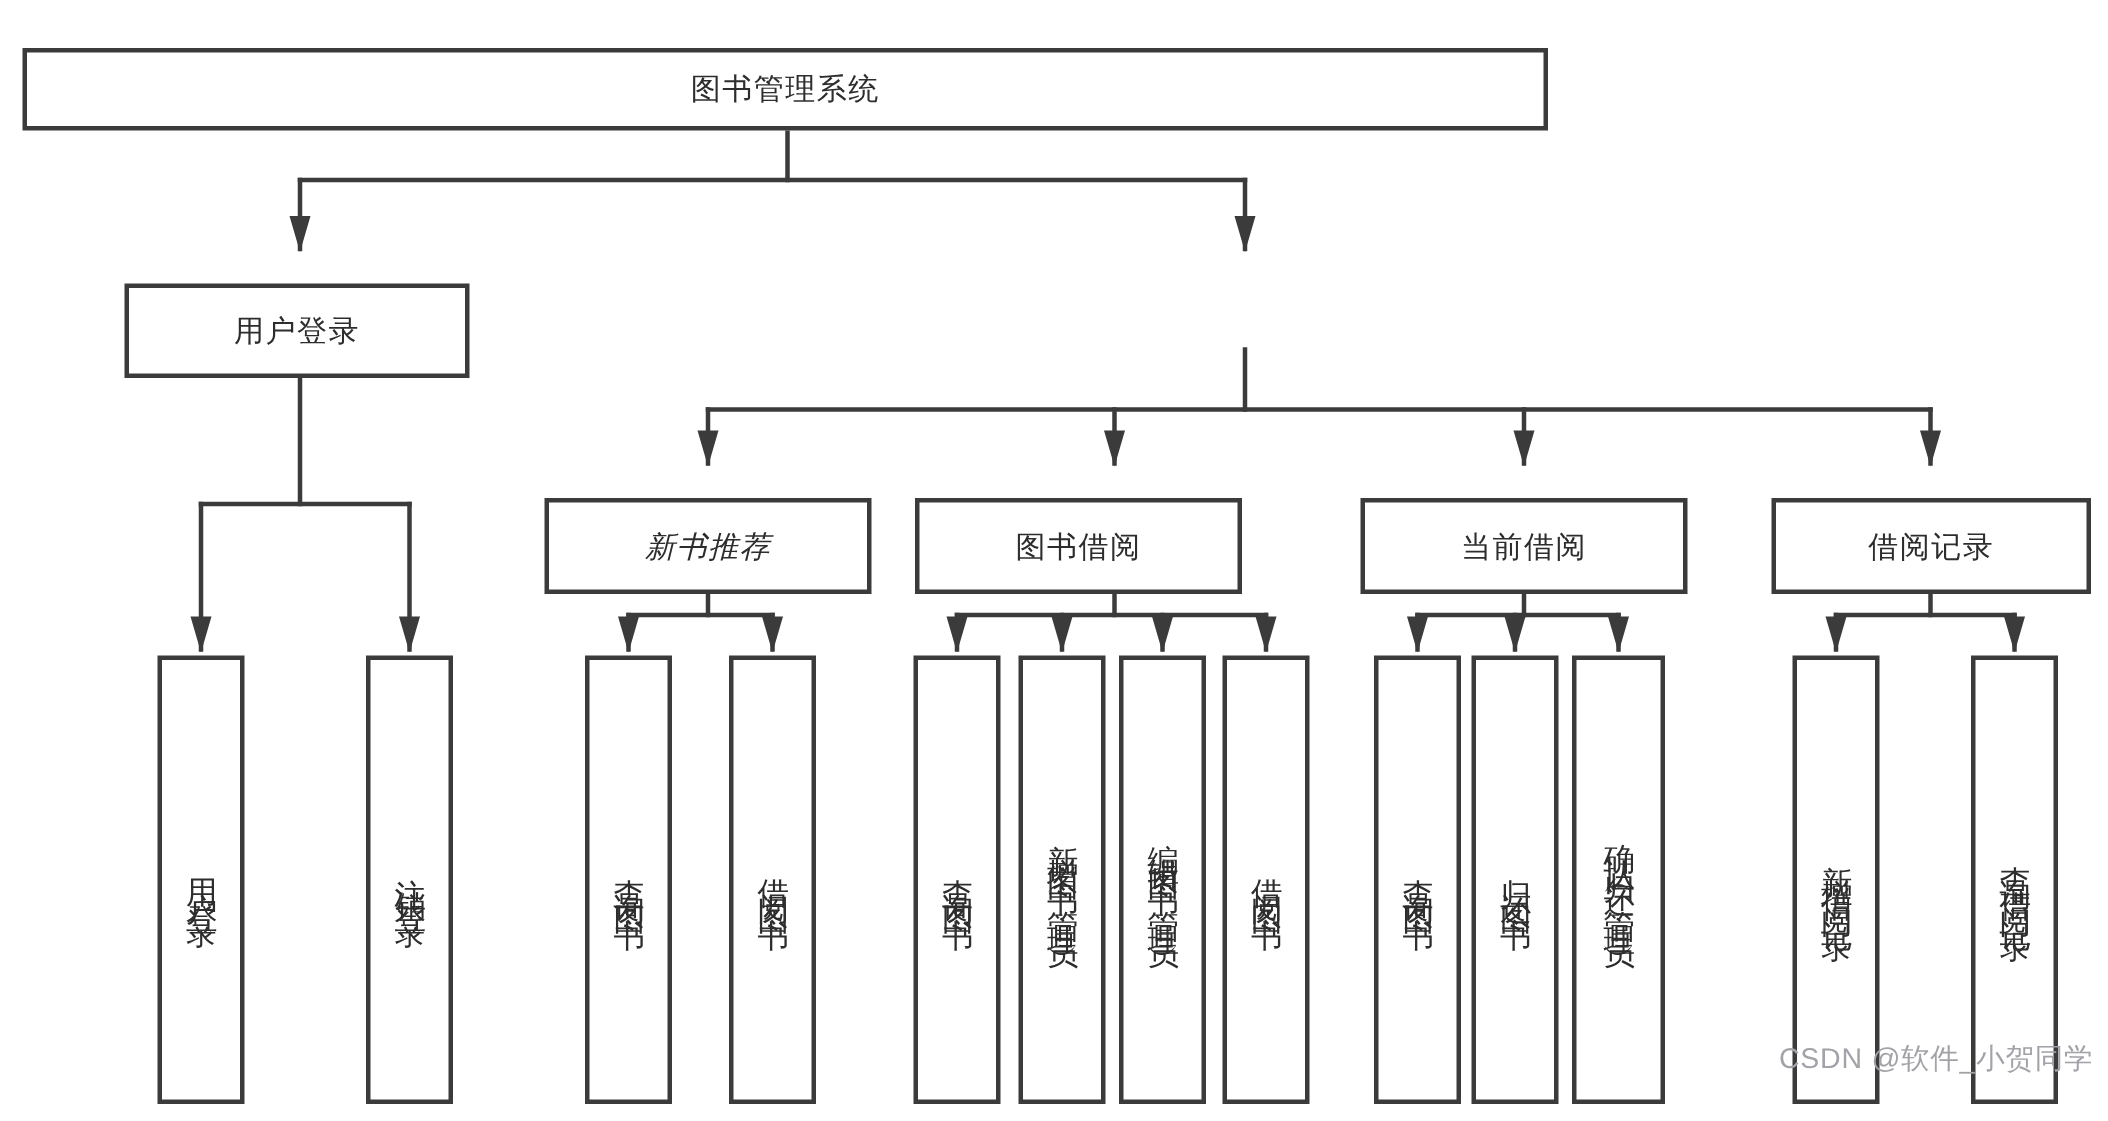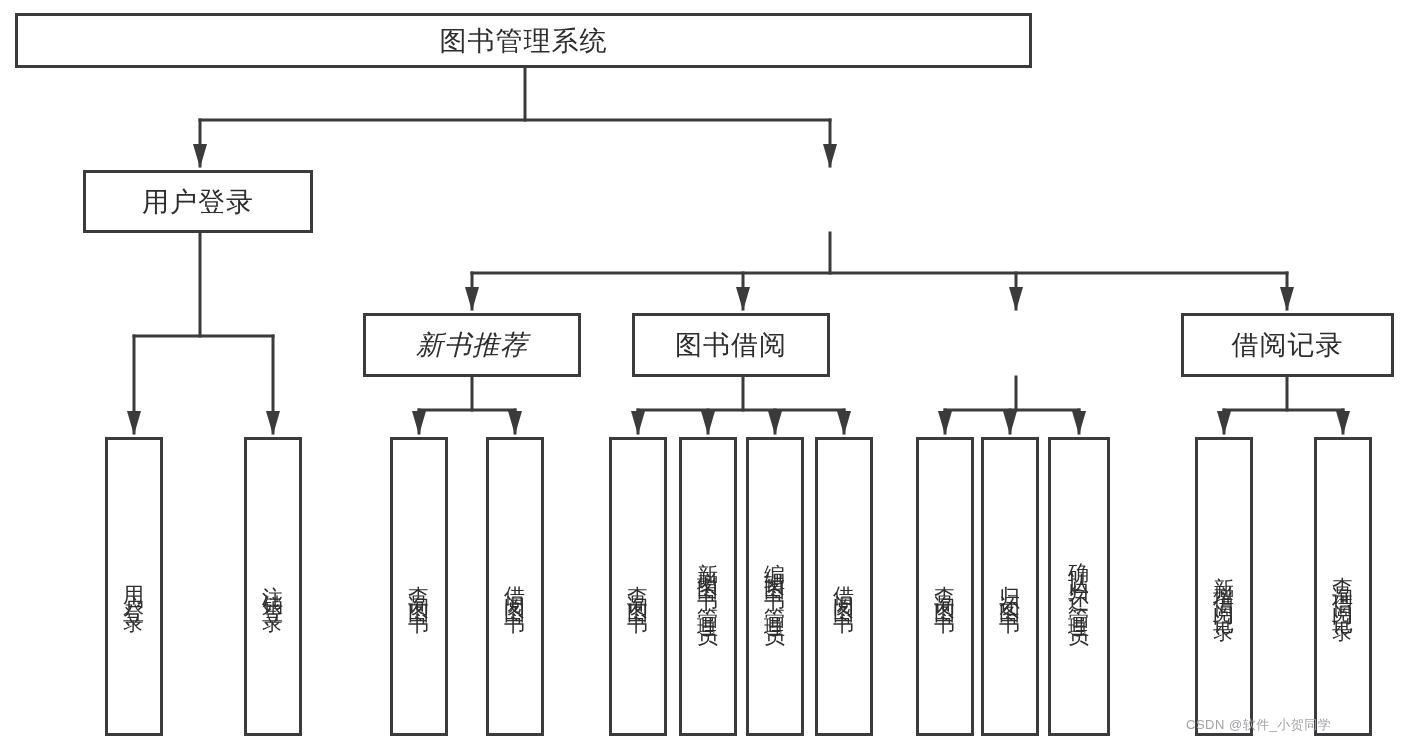--- a/index.html
+++ b/index.html
@@ -28,34 +28,34 @@
     position: absolute;
     box-sizing: border-box;
     border: 3px solid var(--c-border, #3b3b3b);
     background: var(--c-fill, #ffffff);
     color: var(--c-text, #2d2d2d);
     display: flex;
     align-items: center;
     justify-content: center;
     text-align: center;
   }
-  .hnode { font-size: 27px; letter-spacing: 1px; }
+  .hnode { font-size: 20px; letter-spacing: 1px; margin-top: 19px; }
   .vnode span {
     writing-mode: vertical-rl;
     text-orientation: mixed;
     font-size: 21px;
     letter-spacing: 9px;
     line-height: 1;
     white-space: nowrap;
   }
   .watermark {
     position: absolute;
     left: 1186px;
-    top: 716px;
-    font-size: 13px;
+    top: 693px;
+    font-size: 19px;
     letter-spacing: 0.5px;
     color: var(--c-watermark, #a2a2a9);
     white-space: nowrap;
     z-index: 5;
   }
 </style>
 </head>
 <body>
 
 <div class="canvas">
@@ -120,21 +120,22 @@
     <line x1="1343" y1="410" x2="1343" y2="433"></line>
     <polygon points="1217,411 1231,411 1224,435"></polygon>
     <polygon points="1336,411 1350,411 1343,435"></polygon>
   </svg>
 
   <div class="node hnode" style="left:15px; top:13px; width:1017px; height:55px;">图书管理系统</div>
 
   <div class="node hnode" style="left:83px; top:170px; width:230px; height:63px;">用户登录</div>
 
   <div class="node hnode" style="left:363px; top:313px; width:218px; height:64px;font-style:italic;">新书推荐</div>
-  <div class="node hnode" style="left:632px; top:313px; width:198px; height:64px;">图书借阅</div>
+  <div class="node hnode" style="left:610px; top:313px; width:218px; height:64px;">图书借阅</div>
+  <div class="node hnode" style="left:907px; top:313px; width:218px; height:64px;">当前借阅</div>
   <div class="node hnode" style="left:1181px; top:313px; width:213px; height:64px;">借阅记录</div>
 
   <div class="node vnode" style="left:105px; top:437px; width:58px; height:299px;">
     <span>用户登录</span>
     </div>
   <div class="node vnode" style="left:244px; top:437px; width:58px; height:299px;">
     <span>注销登录</span>
     </div>
 
   <div class="node vnode" style="left:390px; top:437px; width:58px; height:299px;">

